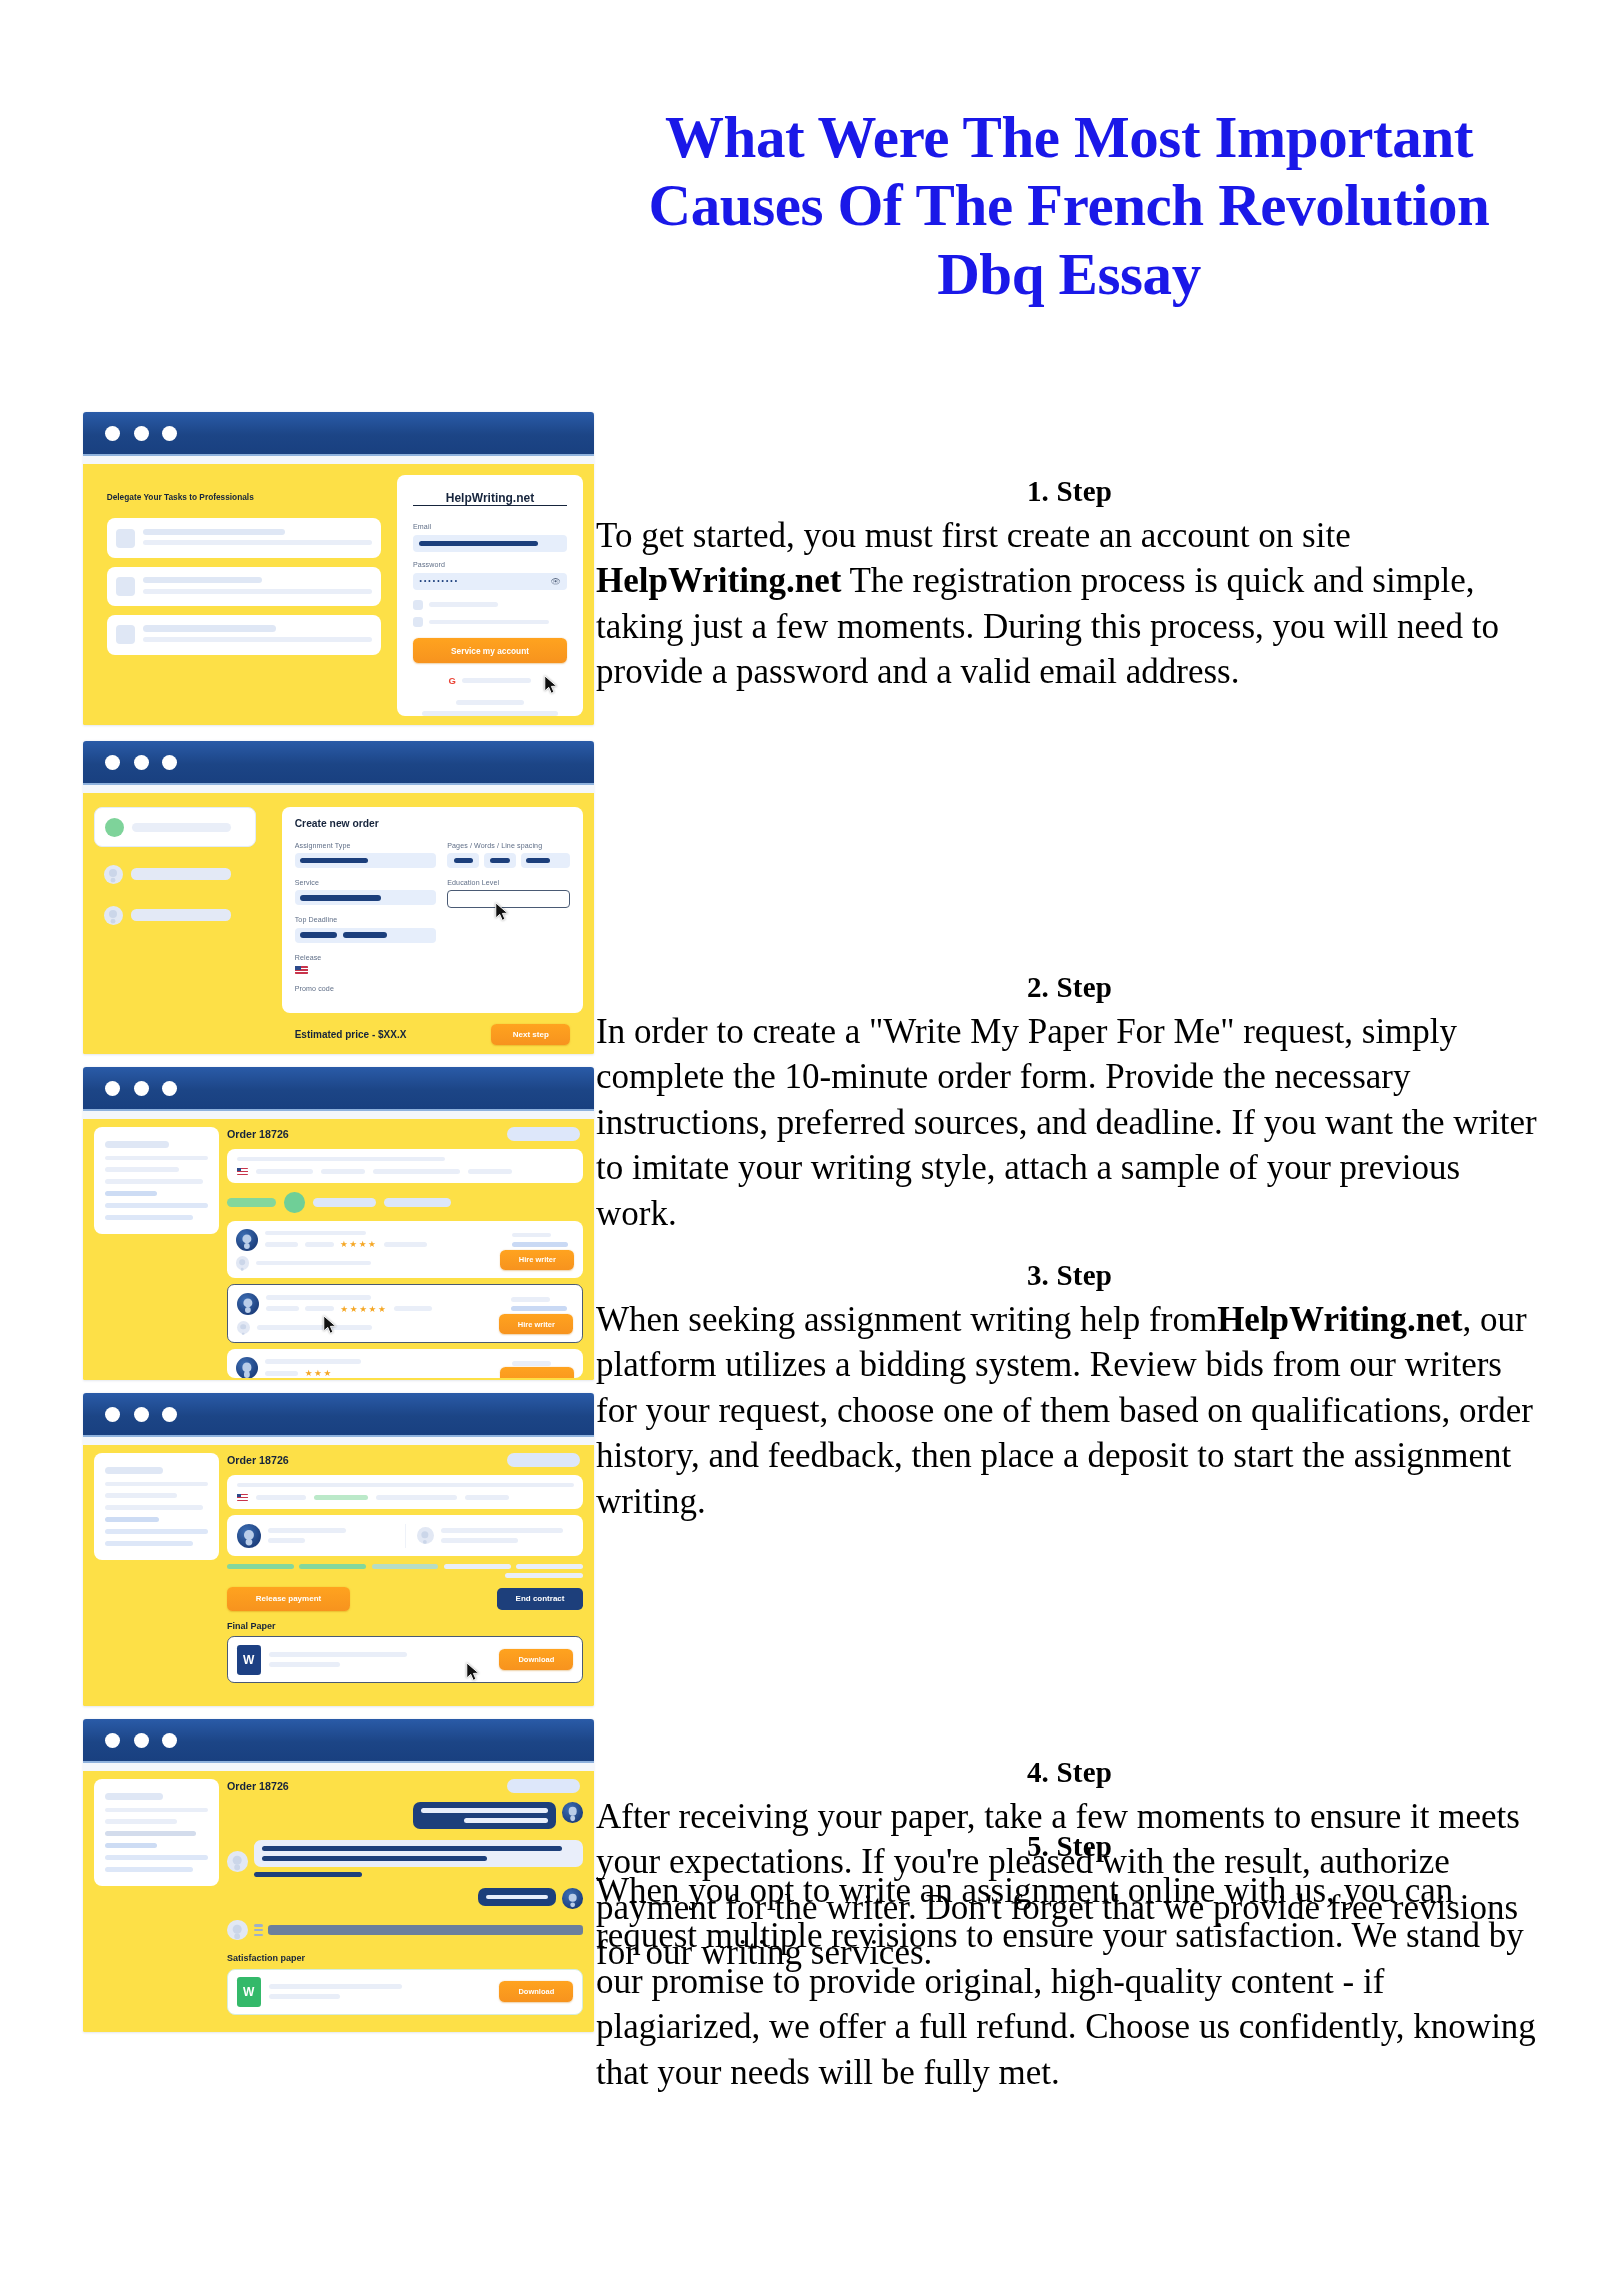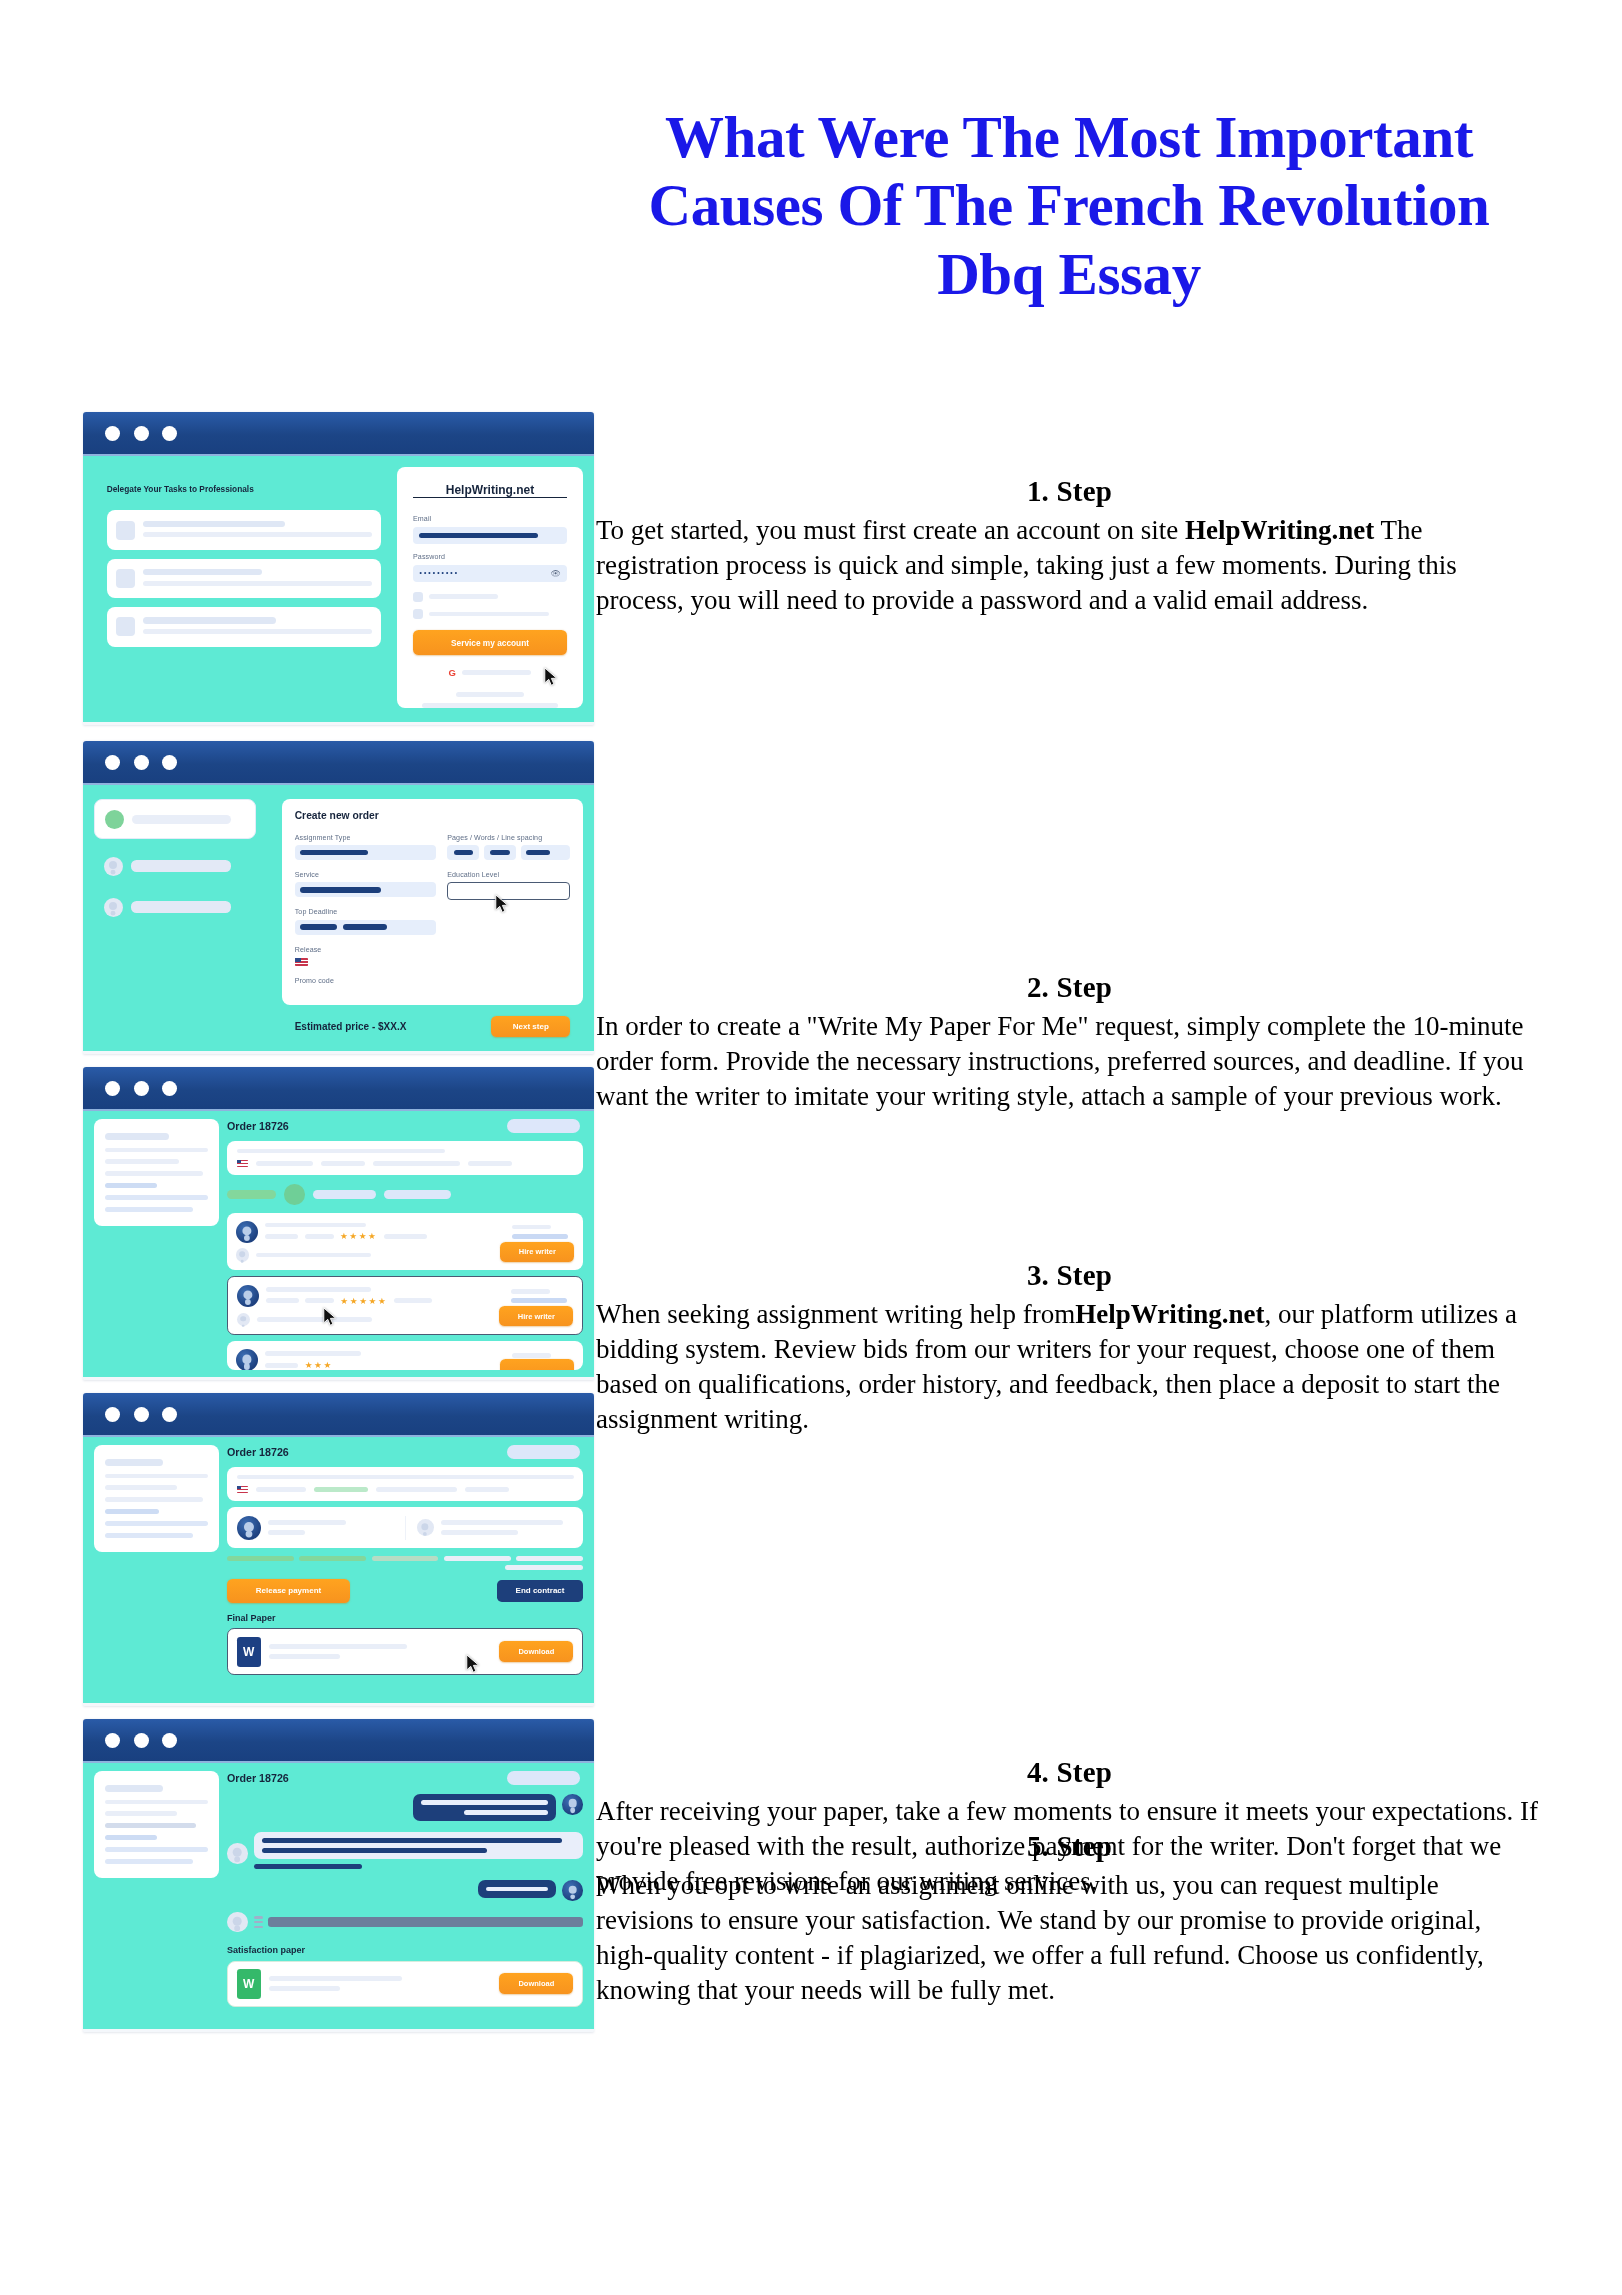--- a/index.html
+++ b/index.html
@@ -63,22 +63,23 @@
     gap: 13.5px;
     border-bottom: 2.4px solid #8fb2dd;
   }
   .dot {
     width: 15px; height: 15px;
     border-radius: 50%;
     background: #ffffff;
   }
   .mockup-body {
     position: relative;
-    background: #5eead4;
+    background: #fde047;
     padding: 11px 11px 14.3px 11px;
+    margin-top: 8px;
   }
 
   
   .bar { background: #dfe7f5; border-radius: 5.5px; height: 8.7px; }
   .bar.dark { background: #1c3f7c; }
   .bar.lite { background: #e9eef8; }
   .bar.grn  { background: #83d79c; }
   .bar.sm   { height: 6.3px; }
   .bar.xs   { height: 4.8px; }
 
@@ -174,21 +175,21 @@
     color: #000;
   }
   .step-head {
     text-align: center;
     font-weight: bold;
     font-size: 29px;
     margin-bottom: 4.8px;
     letter-spacing: 0.2px;
   }
   .step-body {
-    font-size: 27px;
+    font-size: 35px;
     line-height: 1.30;
     text-align: left;
   }
   .step-body b { font-weight: bold; }
 </style>
 </head>
 <body>
 
 <div class="page-title">
   <div>What Were The Most Important</div>

